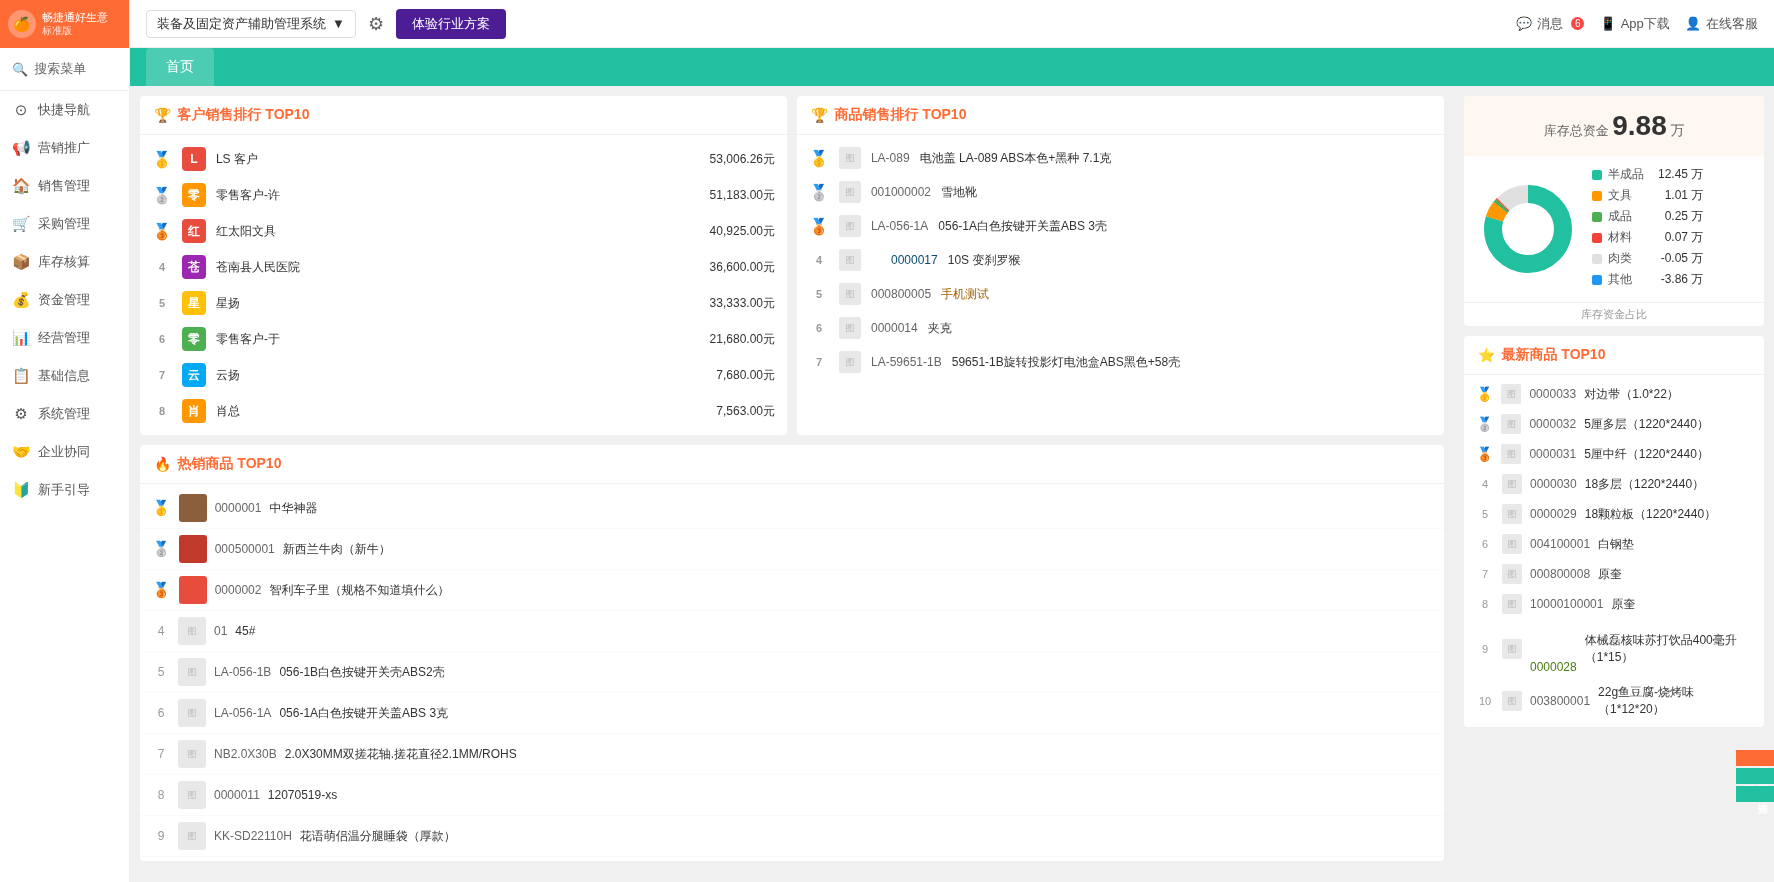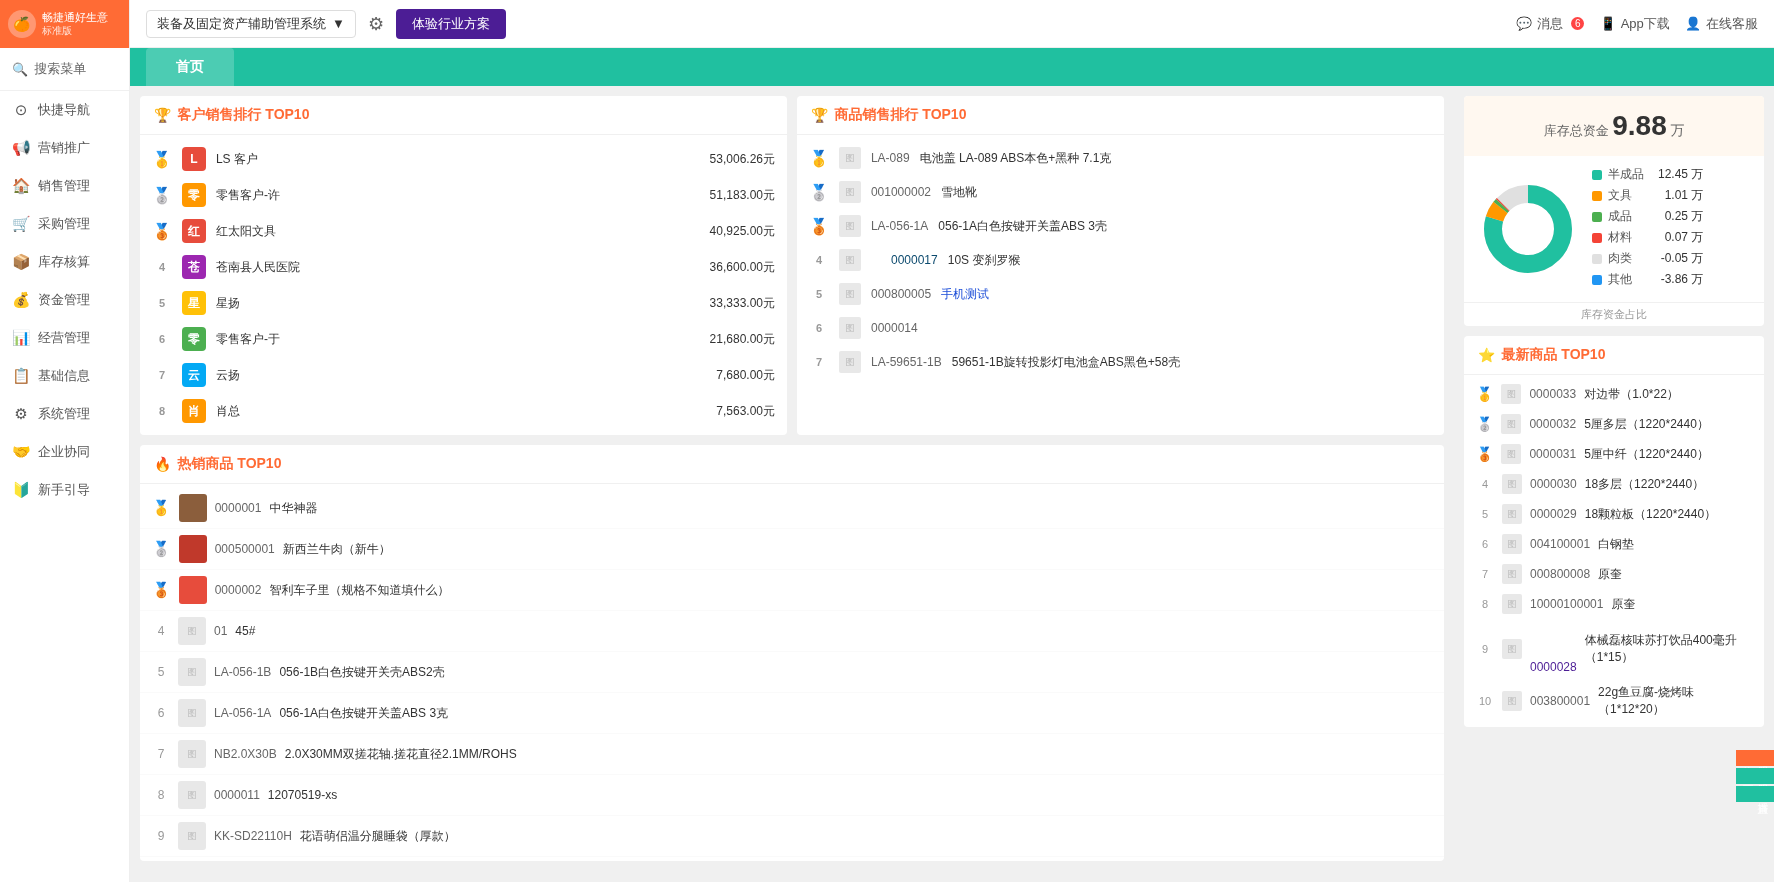--- a/index.html
+++ b/index.html
@@ -120,25 +120,25 @@
     }
 
     
     .page-tabs {
       background: #20c0a0;
       padding: 0 16px;
       display: flex;
       align-items: center;
     }
     .page-tab {
-      padding: 10px 30px;
+      padding: 10px 20px;
       color: white;
       cursor: pointer;
       font-size: 14px;
-      font-weight: 700;
+      font-weight: 400;
     }
     .page-tab.active {
       background: rgba(255,255,255,0.2);
       border-radius: 4px 4px 0 0;
     }
 
     
     .content {
       flex: 1;
       display: flex;
@@ -533,26 +533,27 @@
                 <div class="rank-item">
     <div class="rank-num">4</div>
     <div class="tp-img" style="background:#e8e8e8;border-radius:2px;font-size:9px;color:#bbb;display:flex;align-items:center;justify-content:center;width:22px;height:22px;flex-shrink:0;">图</div>
     <span style="color:#0c4a6e;font-size:12px;margin-left:20px;">0000017</span>
     <span style="color:#333;font-size:12px;flex:1;">10S 变刹罗猴</span>
   </div>
                 <div class="rank-item">
     <div class="rank-num">5</div>
     <div class="tp-img" style="background:#e8e8e8;border-radius:2px;font-size:9px;color:#bbb;display:flex;align-items:center;justify-content:center;width:22px;height:22px;flex-shrink:0;">图</div>
     <span style="color:#666;font-size:12px;">000800005</span>
-    <span style="color:#1d4ed8;font-size:12px;flex:1;">手机测试</span>
+    <span style="color:#a16207;font-size:12px;flex:1;">手机测试</span>
   </div>
                 <div class="rank-item">
     <div class="rank-num">6</div>
     <div class="tp-img" style="background:#e8e8e8;border-radius:2px;font-size:9px;color:#bbb;display:flex;align-items:center;justify-content:center;width:22px;height:22px;flex-shrink:0;">图</div>
     <span style="color:#666;font-size:12px;">0000014</span>
+    <span style="color:#333;font-size:12px;flex:1;">夹克</span>
   </div>
                 <div class="rank-item">
     <div class="rank-num">7</div>
     <div class="tp-img" style="background:#e8e8e8;border-radius:2px;font-size:9px;color:#bbb;display:flex;align-items:center;justify-content:center;width:22px;height:22px;flex-shrink:0;">图</div>
     <span style="color:#666;font-size:12px;">LA-59651-1B</span>
     <span style="color:#333;font-size:12px;flex:1;">59651-1B旋转投影灯电池盒ABS黑色+58壳</span>
   </div>
               </div>
           </div>
         </div>
@@ -723,21 +724,21 @@
   </div>
               <div class="top-product-item">
     <div class="tp-num">8</div>
     <div class="tp-img" style="font-size:9px;color:#bbb;">图</div>
     <span style="color:#666;">10000100001</span>
     <span style="color:#333;">原奎</span>
   </div>
               <div class="top-product-item">
     <div class="tp-num">9</div>
     <div class="tp-img" style="font-size:9px;color:#bbb;">图</div>
-    <span style="color:#4c1d95;margin-top:36px;">0000028</span>
+    <span style="color:#4d7c0f;margin-top:36px;">0000028</span>
     <span style="color:#333;">体械磊核味苏打饮品400毫升（1*15）</span>
   </div>
               <div class="top-product-item">
     <div class="tp-num">10</div>
     <div class="tp-img" style="font-size:9px;color:#bbb;">图</div>
     <span style="color:#666;">003800001</span>
     <span style="color:#333;">22g鱼豆腐-烧烤味（1*12*20）</span>
   </div>
             </div>
         </div>

